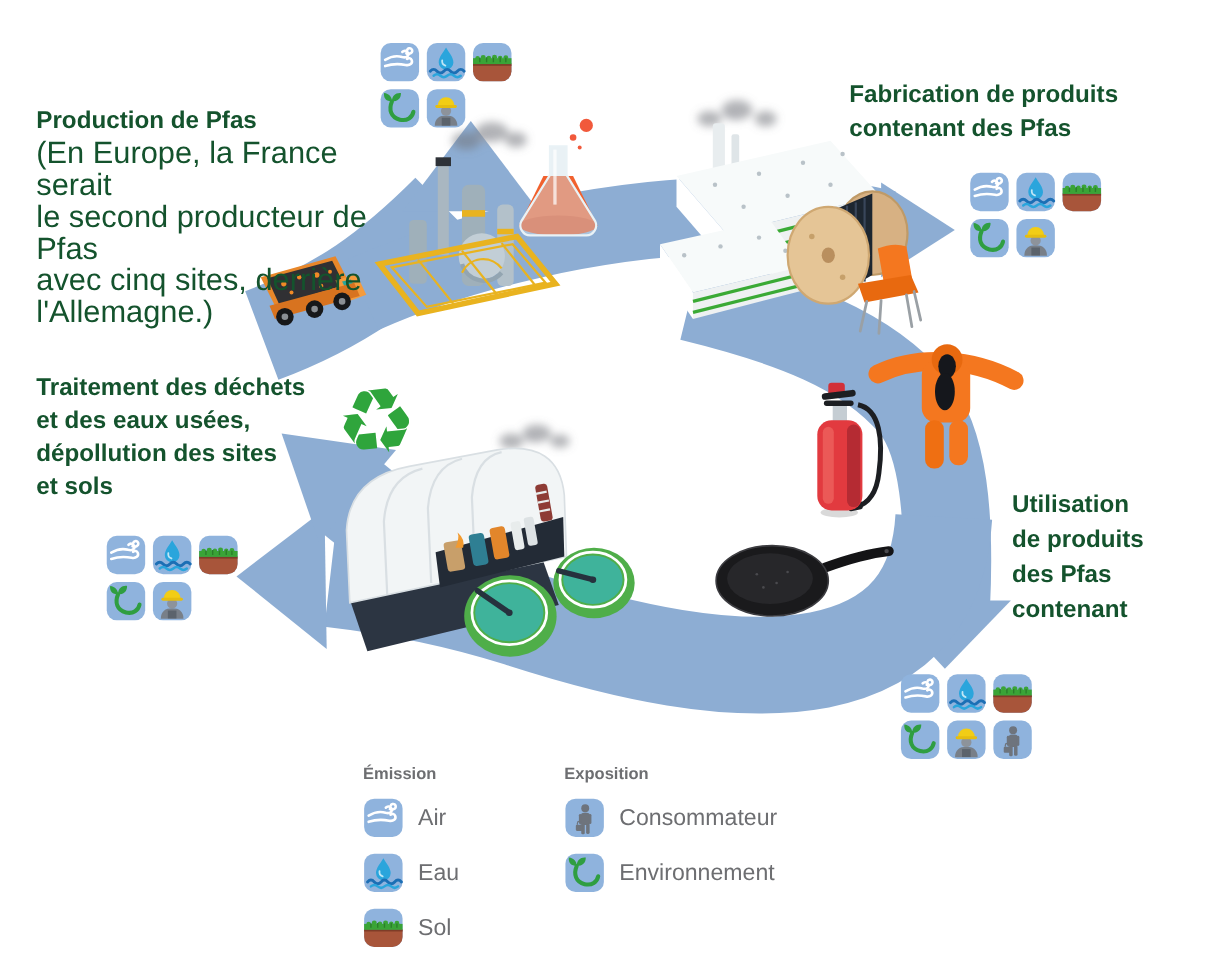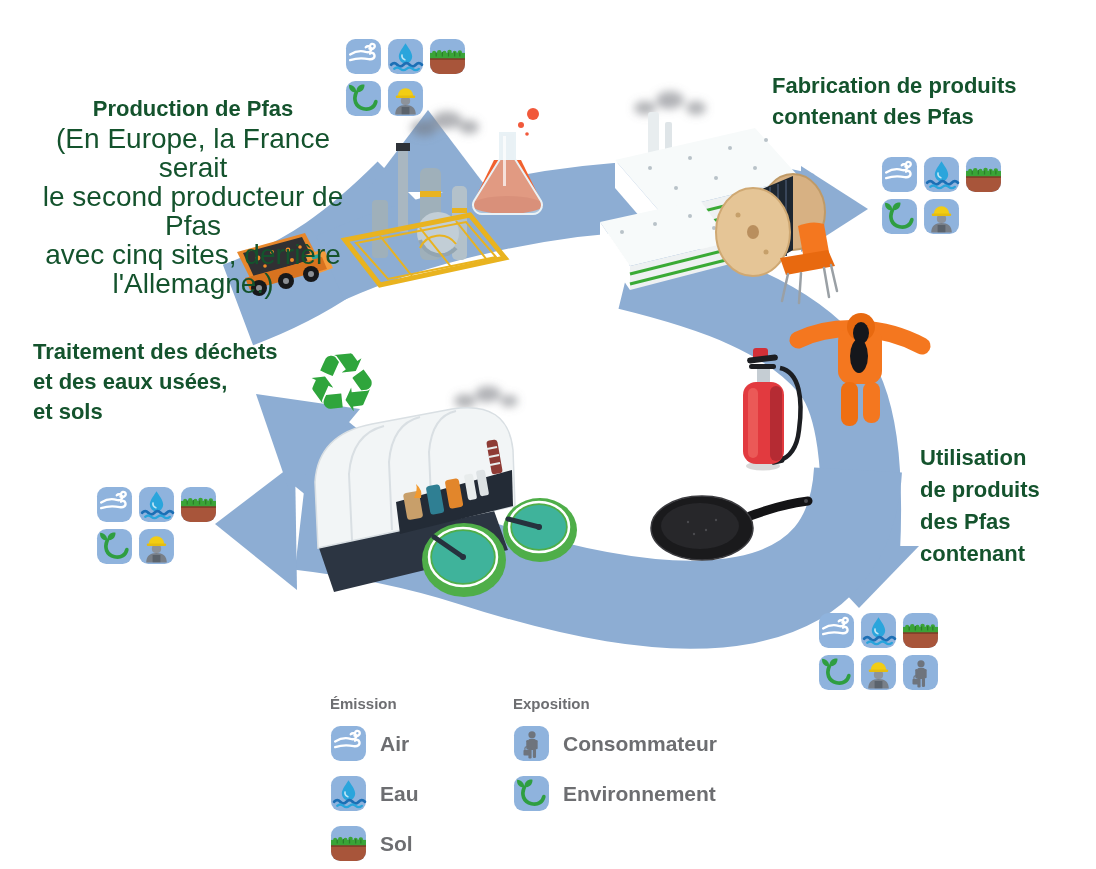--- a/index.html
+++ b/index.html
@@ -5,21 +5,21 @@
   html,body{margin:0;padding:0;background:#ffffff;}
   .canvas{
     position:relative;width:1096px;height:869px;background:#ffffff;overflow:hidden;
     font-family:"Liberation Sans",sans-serif;
   }
   .scene{position:absolute;left:0;top:0;}
   
   .tblock{position:absolute;color:#14532d;}
   .tblock .title{font-weight:700;font-size:22px;line-height:30px;}
   .tblock .line{font-size:28px;line-height:29px;}
-  .prod-text{left:33px;top:94px;width:320px;text-align:center;}
+  .prod-text{left:33px;top:94px;width:320px;}
   .fab-text{left:772px;top:70px;width:300px;}
   .fab-text .title{line-height:31px;}
   .util-text{left:920px;top:420px;width:170px;margin-top:22px;}
   .util-text .title{line-height:32px;}
   .trait-text{left:33px;top:337px;width:300px;}
   .trait-text .title{line-height:30px;}
   
   .icon-grid{position:absolute;display:grid;grid-template-columns:repeat(3,37px);gap:5px;}
   .icon-grid .tile{width:37px;height:37px;}
   .icon-grid .tile svg{width:37px;height:37px;display:block;}
@@ -27,21 +27,21 @@
   .fab-icons{left:881px;top:156px;}
   .util-icons{left:818px;top:612px;}
   .trait-icons{left:96px;top:486px;}
   
   .legend-col{position:absolute;}
   .legend-emission{left:330px;top:695px;}
   .legend-exposition{left:513px;top:695px;}
   .legend-header{font-size:15px;font-weight:700;color:#6d6e71;margin-bottom:13px;}
   .legend-item{display:flex;align-items:center;gap:13px;margin-bottom:13px;height:37px;}
   .legend-item svg{width:37px;height:37px;display:block;flex:0 0 37px;}
-  .legend-item .llabel{font-size:21px;color:#6d6e71;font-weight:bold;}
+  .legend-item .llabel{font-size:21px;color:#6d6e71;}
 </style>
 </head>
 <body>
 
 <div class="canvas">
 
   <svg width="0" height="0" style="position:absolute" aria-hidden="true">
     <defs>
       <filter id="soft" x="-60%" y="-60%" width="220%" height="220%">
           <feGaussianBlur stdDeviation="4"></feGaussianBlur>
@@ -378,20 +378,21 @@
   <div class="tblock util-text">
     <div class="title">Utilisation</div>
     <div class="title">de produits</div>
     <div class="title">des Pfas</div>
     <div class="title">contenant</div>
   </div>
 
   <div class="tblock trait-text">
     <div class="title">Traitement des déchets</div>
     <div class="title">et des eaux usées,</div>
+    <div class="title">dépollution des sites</div>
     <div class="title">et sols</div>
   </div>
 
   <div class="icon-grid prod-icons">
       <div class="tile">
         <svg viewBox="0 0 36 36">
           <use href="#i-air" xlink:href="#i-air"></use>
         </svg>
       </div>
       <div class="tile">

